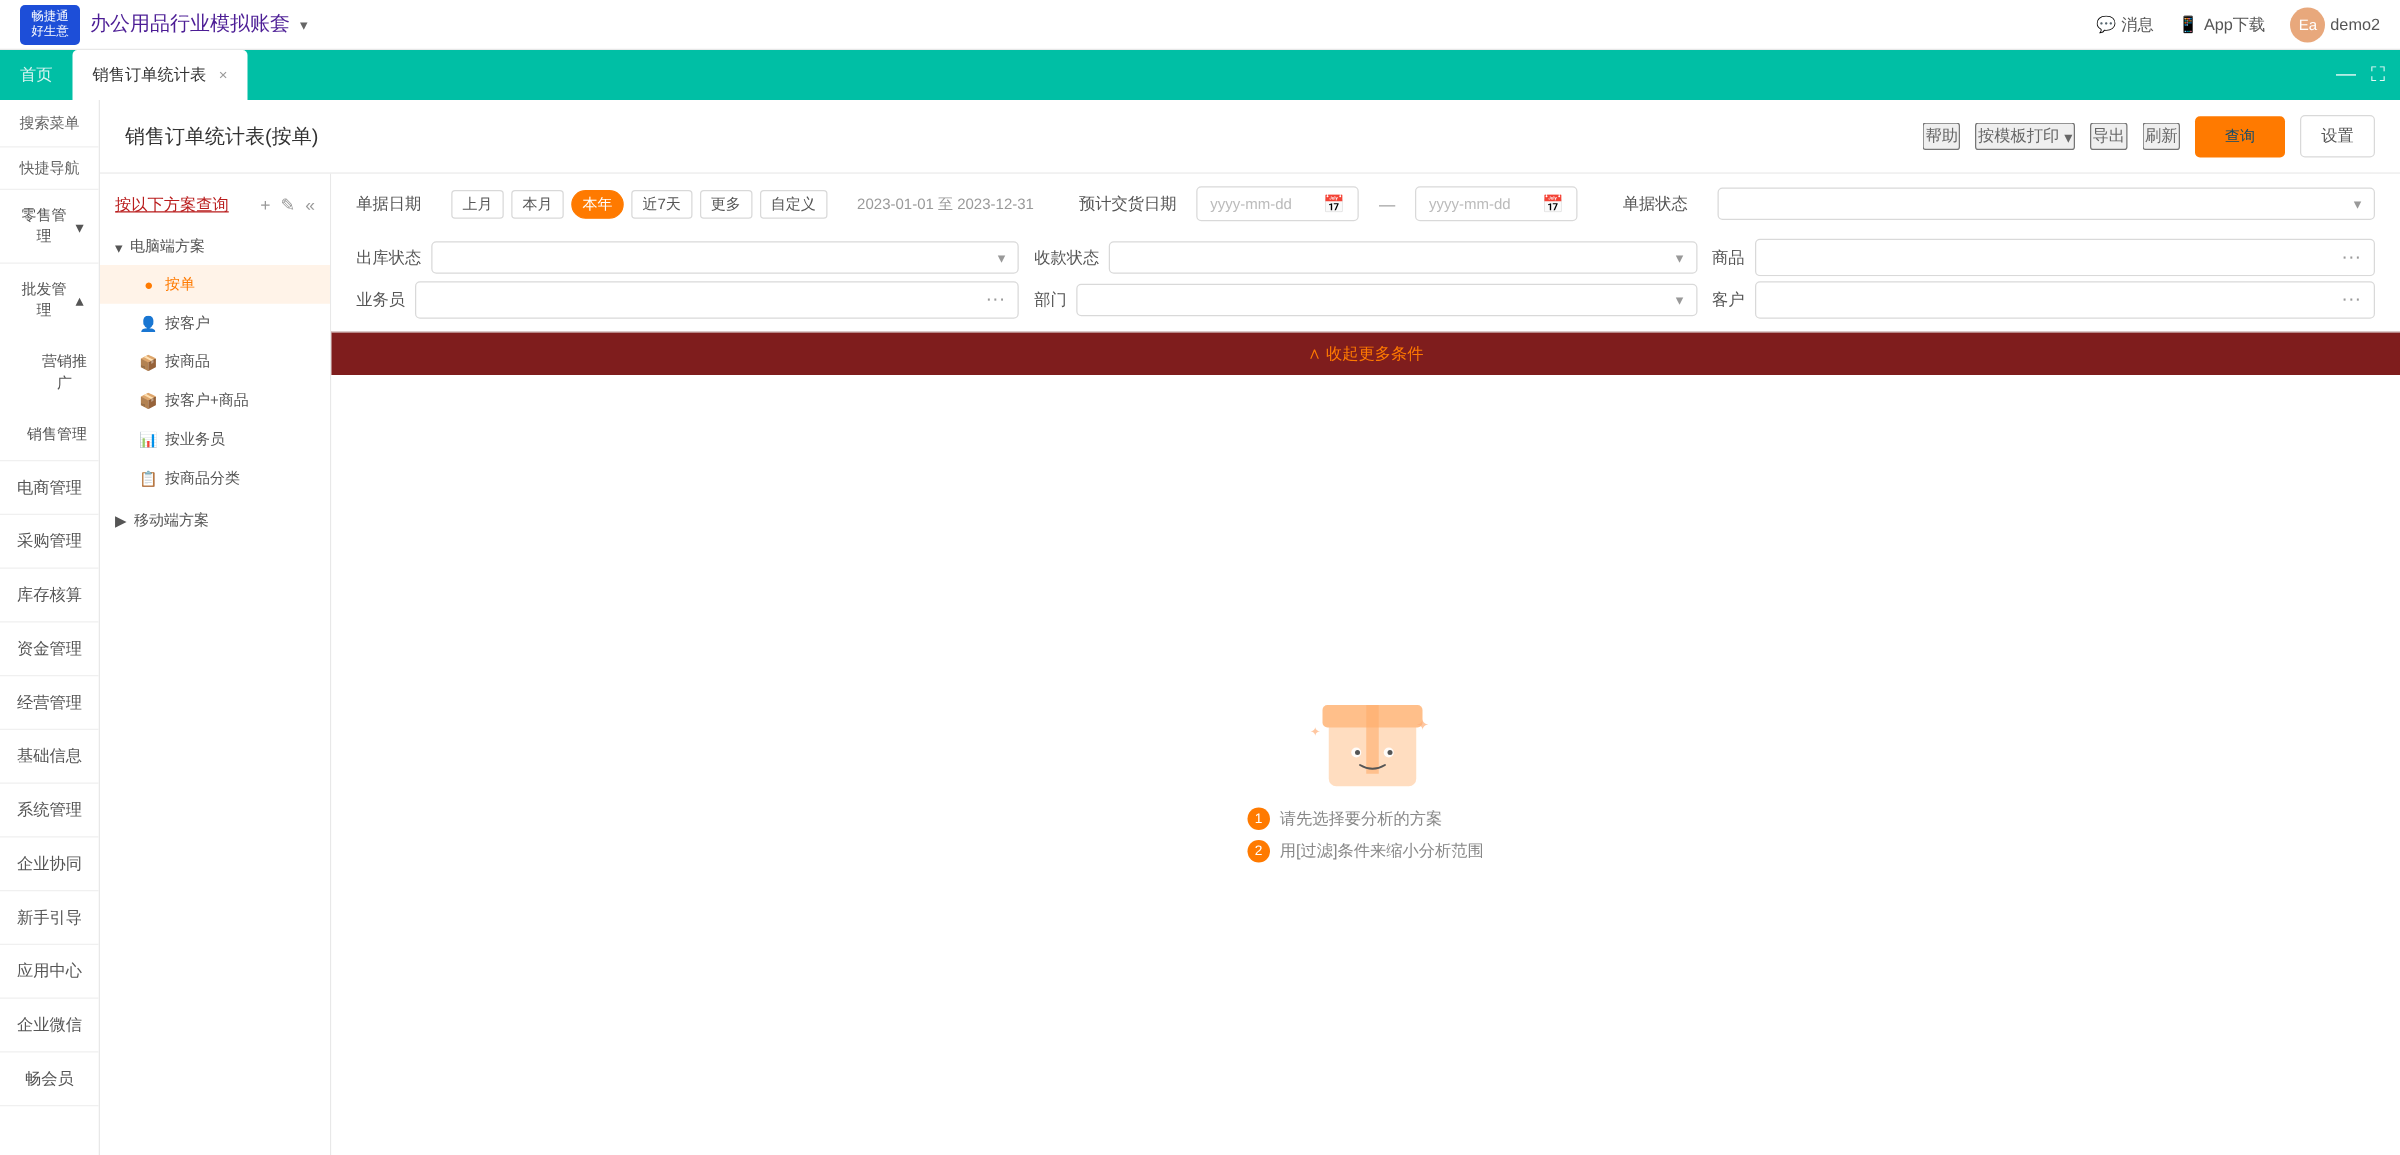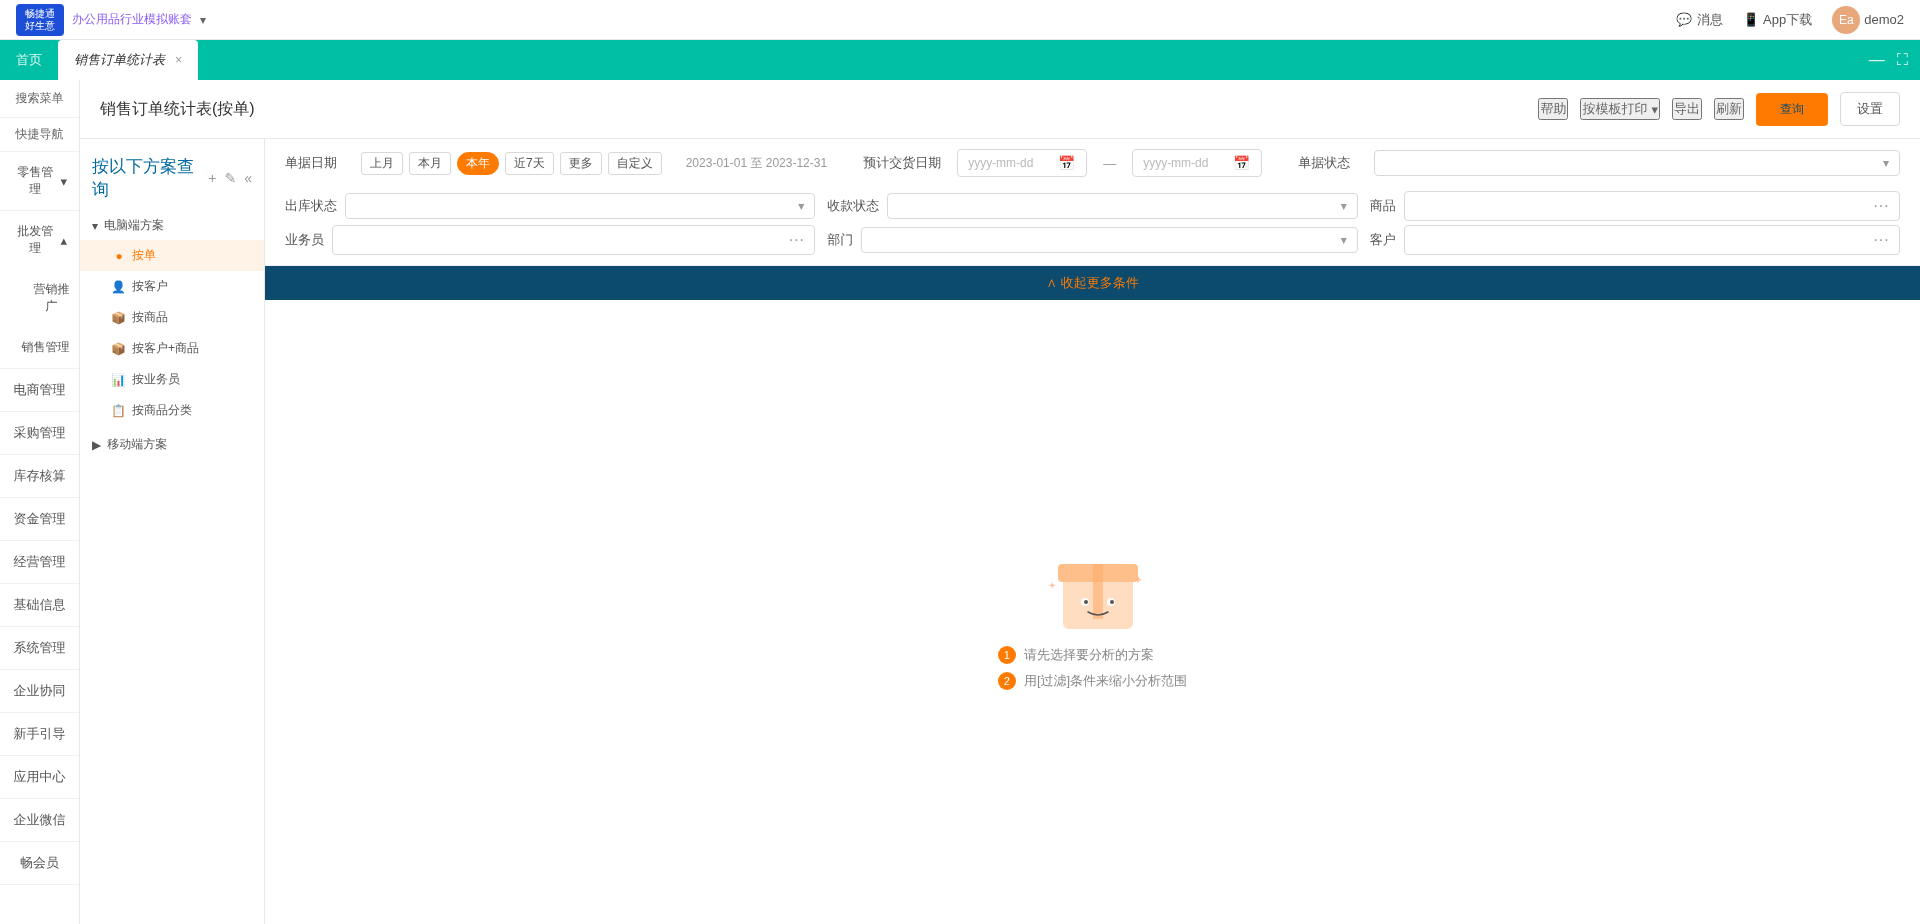--- a/index.html
+++ b/index.html
@@ -3,30 +3,30 @@
   <meta charset="utf-8">
   <style>
     * { box-sizing: border-box; margin: 0; padding: 0; }
     body { font-family: 'Microsoft YaHei', Arial, sans-serif; font-size: 13px; background: #f5f5f5; color: #333; height: 924px; overflow: hidden; display: flex; flex-direction: column; }
 
     
     .top-bar { height: 40px; background: #fff; display: flex; align-items: center; justify-content: space-between; padding: 0 16px; border-bottom: 1px solid #e8e8e8; flex-shrink: 0; }
     .top-bar-left { display: flex; align-items: center; gap: 8px; }
     .logo-box { width: 48px; height: 32px; background: #1d4ed8; border-radius: 4px; display: flex; align-items: center; justify-content: center; }
     .logo-text { color: #fff; font-size: 10px; text-align: center; line-height: 1.2; }
-    .app-title { font-size: 12px; color: #8b5cf6; }
+    .app-title { font-size: 16px; color: #4c1d95; }
     .top-bar-dropdown { font-size: 12px; color: #666; cursor: pointer; display: flex; align-items: center; gap: 4px; }
     .top-bar-right { display: flex; align-items: center; gap: 20px; font-size: 13px; color: #555; }
     .top-bar-right-item { display: flex; align-items: center; gap: 4px; cursor: pointer; }
     .avatar { width: 28px; height: 28px; border-radius: 50%; background: #e8a87c; display: flex; align-items: center; justify-content: center; color: #fff; font-size: 12px; }
 
     
     .tab-bar { height: 40px; background: #00bfa5; display: flex; align-items: center; padding: 0 0; flex-shrink: 0; position: relative; }
     .tab-item { height: 40px; padding: 0 16px; display: flex; align-items: center; cursor: pointer; font-size: 13px; color: rgba(255,255,255,0.85); gap: 6px; }
-    .tab-item.active { background: #fff; color: #333; border-radius: 4px 4px 0 0; position: relative; font-style: italic; }
+    .tab-item.active { background: #fff; color: #333; border-radius: 4px 4px 0 0; position: relative; }
     .tab-close { font-size: 12px; color: #999; cursor: pointer; margin-left: 4px; }
     .tab-bar-actions { position: absolute; right: 12px; display: flex; gap: 12px; align-items: center; }
     .tab-bar-action-btn { color: rgba(255,255,255,0.9); font-size: 16px; cursor: pointer; }
 
     
     .main-layout { display: flex; flex: 1; overflow: hidden; }
 
     
     .sidebar { width: 80px; background: #fff; border-right: 1px solid #e8e8e8; display: flex; flex-direction: column; overflow-y: auto; flex-shrink: 0; }
     .sidebar-search { padding: 10px 8px; border-bottom: 1px solid #f0f0f0; font-size: 12px; color: #666; cursor: pointer; text-align: center; }
@@ -44,21 +44,21 @@
     .page-title { font-size: 16px; font-weight: 500; color: #333; }
     .page-actions { display: flex; gap: 12px; align-items: center; }
     .page-action-btn { display: flex; align-items: center; gap: 4px; color: #666; font-size: 13px; cursor: pointer; }
 
     
     .inner-layout { display: flex; flex: 1; }
 
     
     .left-panel { width: 185px; background: #fff; border-right: 1px solid #e8e8e8; padding: 10px 0; flex-shrink: 0; }
     .left-panel-header { padding: 6px 12px; display: flex; align-items: center; justify-content: space-between; }
-    .left-panel-title { font-size: 17px; color: #0369a1; font-weight: 500; }
+    .left-panel-title { font-size: 13px; color: #b91c1c; font-weight: 500; text-decoration: underline; }
     .left-panel-icons { display: flex; gap: 8px; }
     .left-panel-icon { color: #999; cursor: pointer; font-size: 14px; }
     .scheme-group { margin-top: 4px; }
     .scheme-group-header { padding: 6px 12px; display: flex; align-items: center; gap: 6px; color: #555; font-size: 12px; cursor: pointer; }
     .scheme-item { padding: 7px 12px 7px 32px; font-size: 12px; color: #555; cursor: pointer; display: flex; align-items: center; gap: 6px; }
     .scheme-item.active { color: #ff7a00; background: #fff3e8; }
     .scheme-item .scheme-icon { width: 14px; height: 14px; display: flex; align-items: center; justify-content: center; font-size: 12px; }
 
     
     .filter-area { flex: 1; background: #fff; }
@@ -70,21 +70,21 @@
     .date-range-label { font-size: 12px; color: #999; margin-left: 8px; }
     .filter-input { border: 1px solid #d9d9d9; border-radius: 4px; padding: 5px 10px; font-size: 13px; color: #bbb; background: #fff; flex: 1; min-width: 160px; display: flex; align-items: center; justify-content: space-between; cursor: pointer; }
     .filter-input-placeholder { color: #bbb; font-size: 12px; }
     .filter-select { border: 1px solid #d9d9d9; border-radius: 4px; padding: 5px 10px; font-size: 13px; background: #fff; flex: 1; min-width: 200px; display: flex; align-items: center; justify-content: space-between; cursor: pointer; }
     .filter-dots { color: #999; font-size: 16px; cursor: pointer; }
     .filter-caret { color: #999; font-size: 12px; }
     .filter-calendar { color: #ff7a00; font-size: 14px; }
     .date-input-group { display: flex; align-items: center; gap: 6px; }
     .date-dash { color: #999; }
 
-    .collapse-bar { text-align: center; padding: 8px; color: #ff7a00; font-size: 13px; cursor: pointer; border-top: 1px solid #f0f0f0; background: #0c4a6e; }
+    .collapse-bar { text-align: center; padding: 8px; color: #ff7a00; font-size: 13px; cursor: pointer; border-top: 1px solid #f0f0f0; background: #7f1d1d; }
 
     
     .empty-state { flex: 1; display: flex; flex-direction: column; align-items: center; justify-content: center; padding: 60px; }
     .empty-state-img { width: 100px; height: 100px; position: relative; }
     .empty-steps { margin-top: 12px; display: flex; flex-direction: column; gap: 8px; }
     .empty-step { display: flex; align-items: center; gap: 8px; font-size: 13px; color: #888; }
     .step-num { width: 18px; height: 18px; border-radius: 50%; background: #ff7a00; color: #fff; font-size: 11px; display: flex; align-items: center; justify-content: center; flex-shrink: 0; }
     .query-btn { background: #ff7a00; color: #0c4a6e; border: none; padding: 8px 24px; border-radius: 4px; cursor: pointer; font-size: 12px; }
     .setting-btn { background: #fff; color: #555; border: 1px solid #d9d9d9; padding: 7px 16px; border-radius: 4px; cursor: pointer; font-size: 13px; }
     .filter-cell { display: flex; align-items: center; gap: 8px; }

